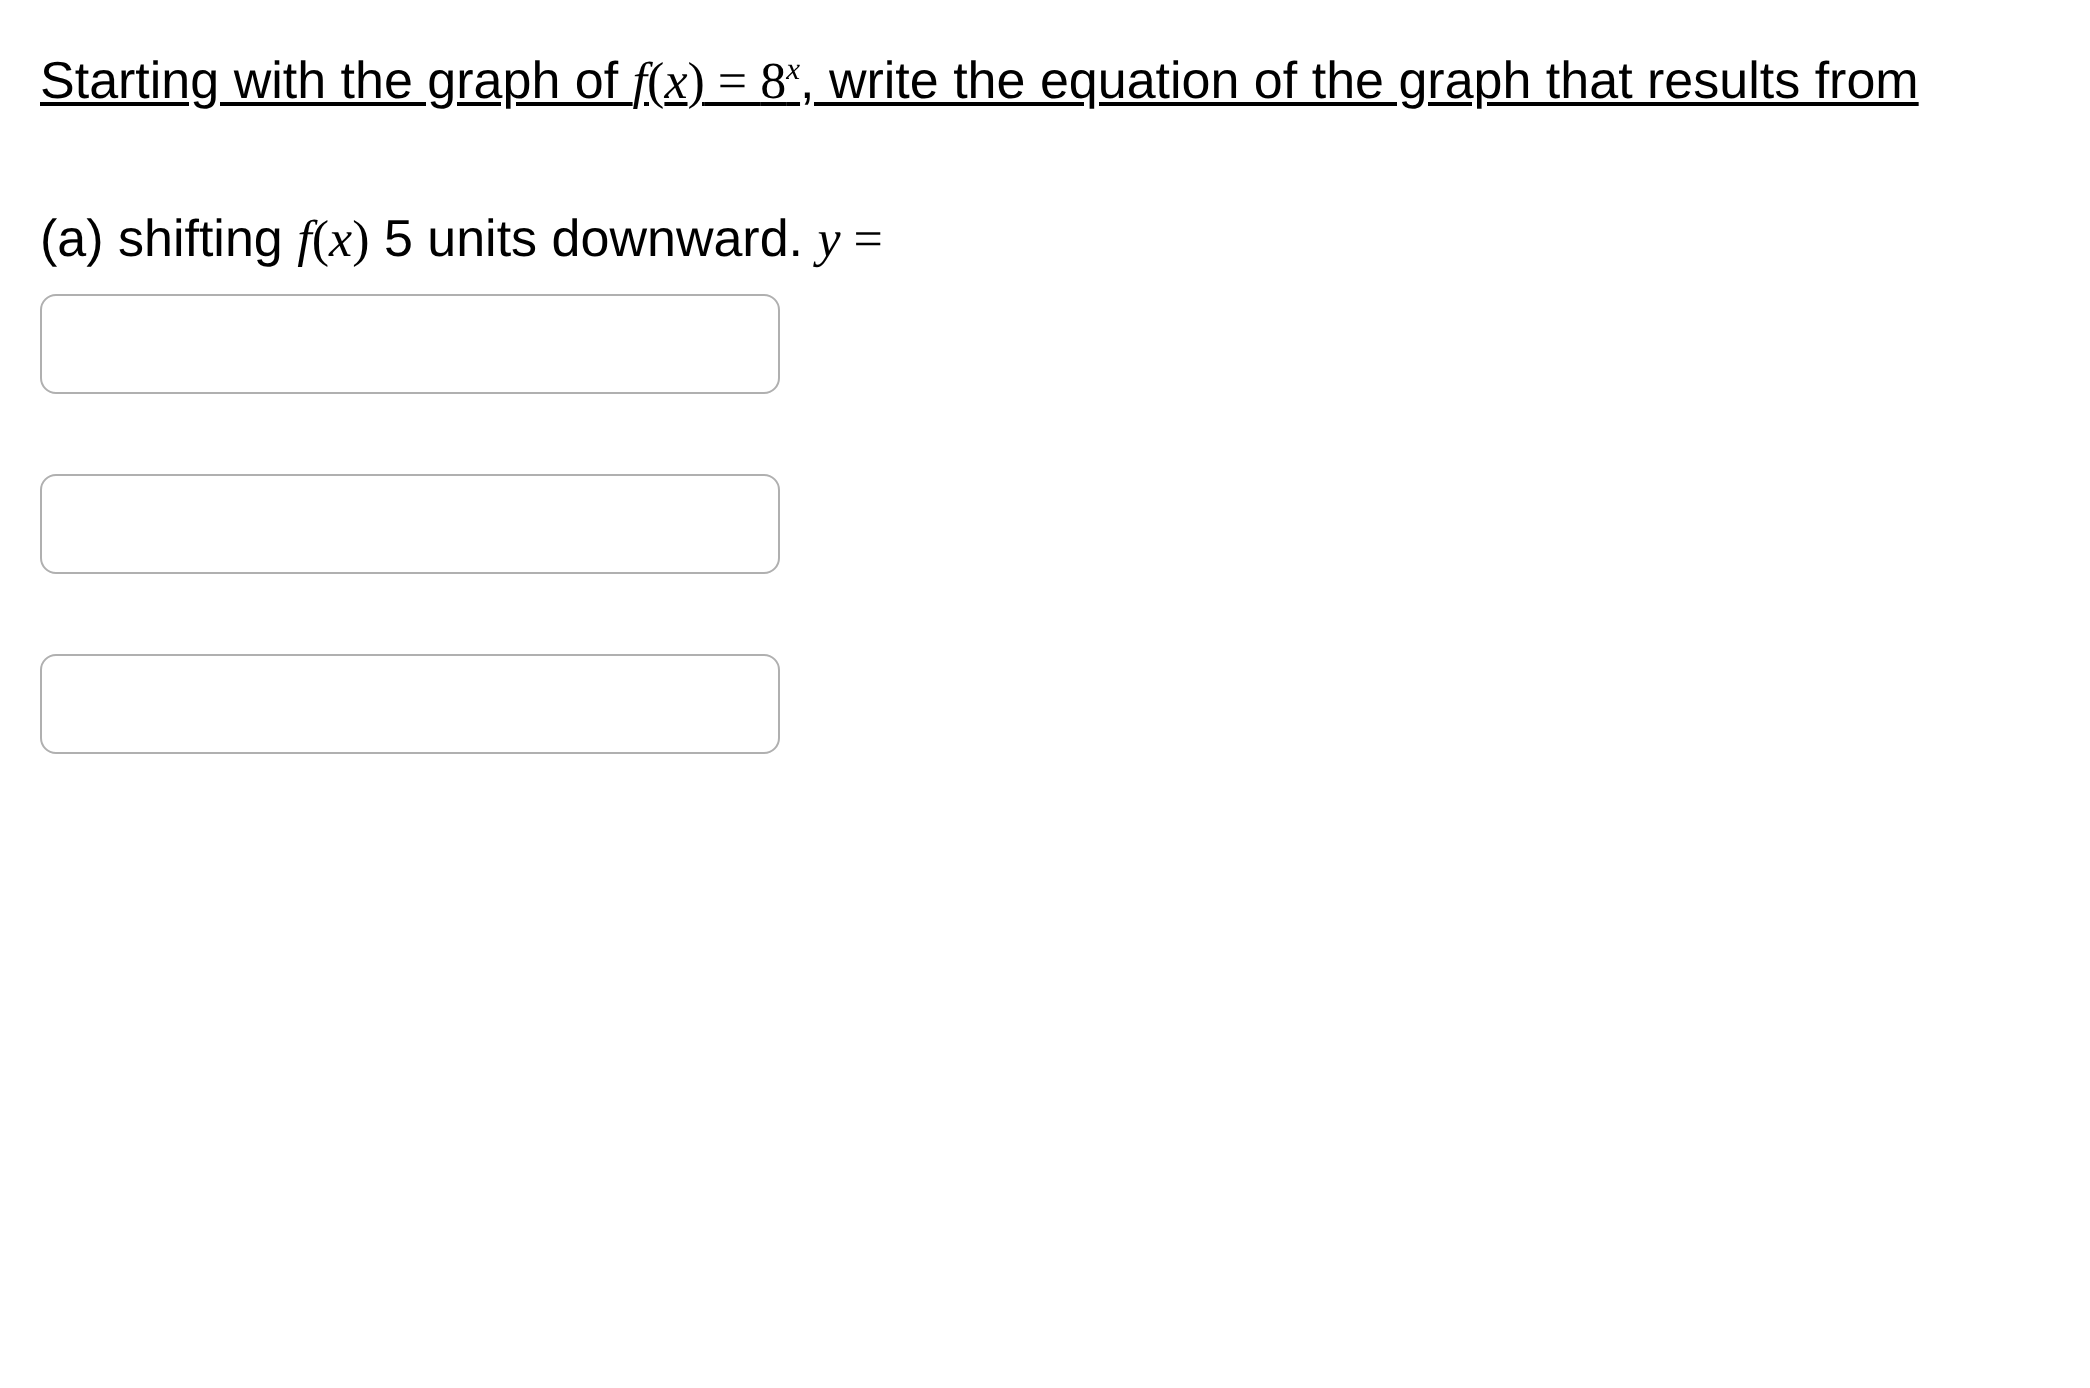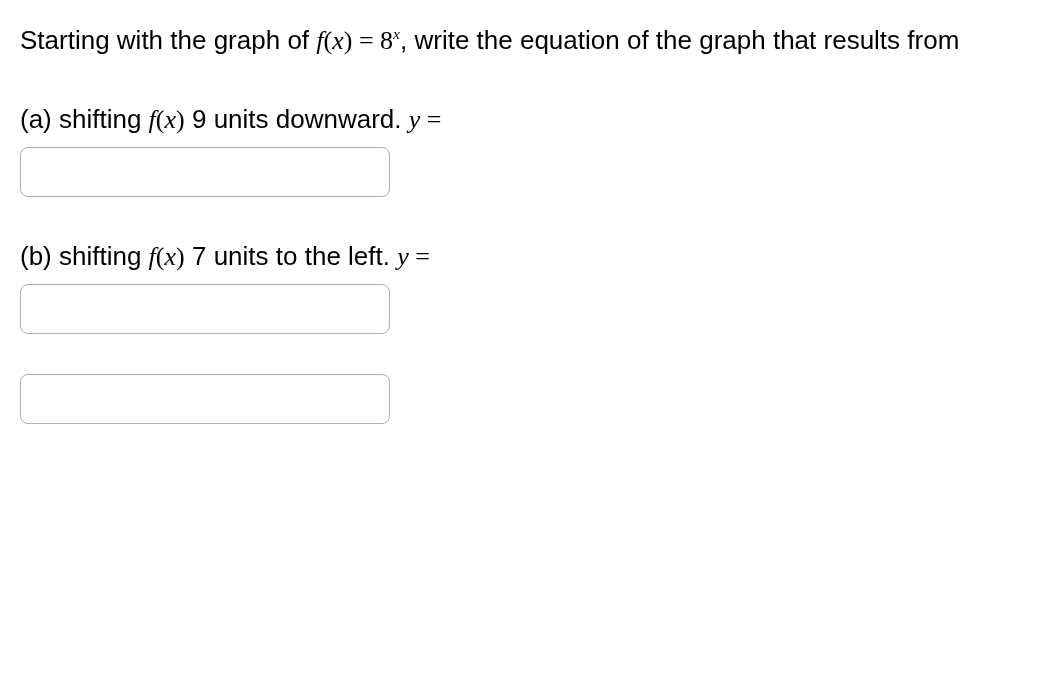--- a/index.html
+++ b/index.html
@@ -8,20 +8,21 @@
       font-family: Verdana, Geneva, sans-serif;
       font-size: 26px;
       color: #000;
       background: #fff;
       width: 1045px;
       box-sizing: border-box;
     }
     .intro {
       line-height: 1.6;
       margin-bottom: 38px;
+      text-decoration: underline;
     }
     .part {
       margin-bottom: 40px;
     }
     .part-text {
       line-height: 1.5;
       margin-bottom: 8px;
     }
     .answer-input {
       display: block;
@@ -48,27 +49,24 @@
   </style>
 </head>
 <body>
 
 <div class="intro">
   <span>Starting with the graph of </span><span class="math"><span class="ital">f</span><span>(</span><span class="ital">x</span><span>)</span><span> = </span><span>8</span><span class="sup">x</span></span><span>, write the equation of the graph that results from</span>
 </div>
 
 <div class="part">
   <div class="part-text">
-    <span>(a) shifting </span><span class="math"><span class="ital">f</span><span>(</span><span class="ital">x</span><span>)</span></span><span> 9 units downward. </span><span class="math"><span class="ital">y</span><span> =</span></span>
-  </div>
-  <input type="text" class="answer-input" style="">
-</div>
-
-<div class="part">
-  <div class="part-text">
-    <span>(b) shifting </span><span class="math"><span class="ital">f</span><span>(</span><span class="ital">x</span><span>)</span></span><span> 7 units to the left. </span><span class="math"><span class="ital">y</span><span> =</span></span>
+    <span>(a) shifting </span><span class="math"><span class="ital">f</span><span>(</span><span class="ital">x</span><span>)</span></span><span> 5 units downward. </span><span class="math"><span class="ital">y</span><span> =</span></span>
   </div>
   <input type="text" class="answer-input" style="">
 </div>
 
 <div class="part">
   <input type="text" class="answer-input" style="">
 </div>
 
+<div class="part">
+  <input type="text" class="answer-input" style="">
+</div>
+
 </body></html>

